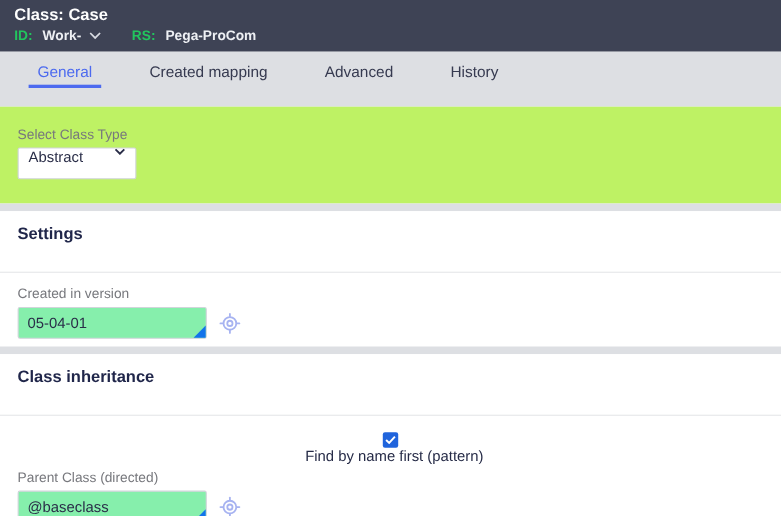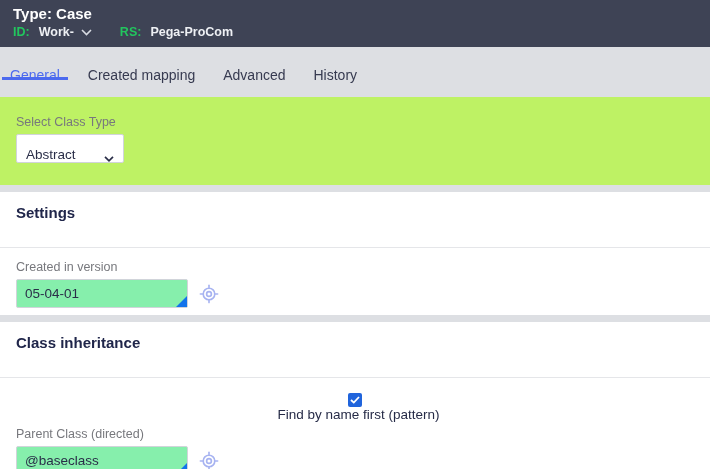--- a/index.html
+++ b/index.html
@@ -11,59 +11,59 @@
   .header-title { color:#ffffff; font-weight:bold; font-size:15px; line-height:18px; }
   .header-sub { display:flex; align-items:center; font-size:12.5px; font-weight:bold; margin-top:2px; }
   .kv-label { color:#22c55e; margin-right:9px; }
   .kv-value { color:#eef0f4; }
   .id-group, .rs-group { display:flex; align-items:center; }
   .rs-group { margin-left:28px; }
   .hdr-chev { margin-left:7px; display:flex; align-items:center; cursor:pointer; }
 
   
   .tabbar { background:#dddfe3; height:50px; display:flex; padding-left:2px; }
-  .tab { height:33px; padding:20px 8px 0; margin-right:12px; font-size:14px;
-         color:#363a50; border-bottom:3px solid transparent; cursor:pointer; white-space:nowrap; }
+  .tab { height:33px; padding:10px 8px 0; margin-right:12px; font-size:14px;
+         color:#363a50; border-bottom:3px solid transparent; cursor:pointer; white-space:nowrap;margin-left:24px; }
   .tab.active { color:#4c6aef; border-bottom-color:#4c6aef; }
 
   
   .sec1 { height:88px; padding:18px 16px 0; background:#bef264; }
   .divider { height:7px; background:#dddfe3; }
   .sec2 { height:123px; background:#fff; }
   .sec3 { height:147px; background:#fff; }
   .section-heading { font-size:15px; font-weight:bold; color:#20264a;
       padding:12px 16px 26px; border-bottom:1px solid #e5e6e9; }
   .section-body { padding:12px 16px 0; }
   .sec3 .section-body { padding-top:15px; }
 
   .field-label { font-size:12.5px; color:#77787d; line-height:15px; margin-bottom:4px; }
 
   .select-box { width:108px; height:29px; border:1px solid #d1d4da; border-radius:2px;
-      background:#fff; display:flex; align-items:flex-end; justify-content:space-between;
+      background:#fff; display:flex; align-items:flex-start; justify-content:space-between;
       padding:0 9px; font-size:13.5px; color:#2a2e48; cursor:pointer; }
 
   .input-row { display:flex; align-items:center; }
   .input-wrap { position:relative; width:172px; height:29px; }
   .text-input { width:100%; height:100%; border:1px solid #d1d4da; border-radius:2px;
       padding:0 8px; font-size:13.5px; color:#2a2e48; background:#86efac; font-family:inherit; }
   .corner-tri { position:absolute; right:1px; bottom:1px; width:0; height:0;
       border-left:11px solid transparent; border-bottom:11px solid #1273eb; pointer-events:none; }
   .gear-btn { margin-left:8px; width:26px; height:26px; display:flex;
       align-items:center; justify-content:center; cursor:pointer; }
 
   .checkbox-row { display:flex; align-items:center; margin-bottom:5px;flex-direction:column; }
   .checkbox { width:14px; height:14px; background:#2064dc; border-radius:2px;
       display:flex; align-items:center; justify-content:center; cursor:pointer; }
   .checkbox-label { font-size:13.5px; color:#262b47; margin-left:7px; }
 </style>
 </head>
 <body>
 
 <div class="header">
-  <div class="header-title">Type: Case</div>
+  <div class="header-title">Class: Case</div>
   <div class="header-sub">
     <span class="id-group">
       <span class="kv-label">ID:</span>
       <span class="kv-value">Work-</span>
       <span class="hdr-chev">
         <svg width="11" height="7" viewBox="0 0 11 7">
             <path d="M1 1 L5.5 5.5 L10 1" stroke="#d8dbe2" stroke-width="1.6" fill="none"></path>
           </svg>
       </span>
     </span>

